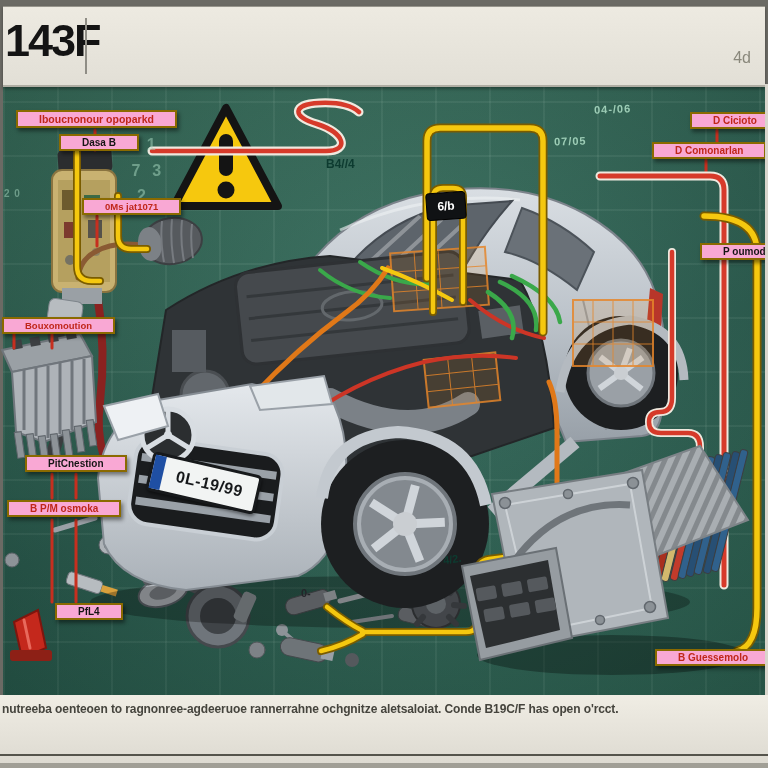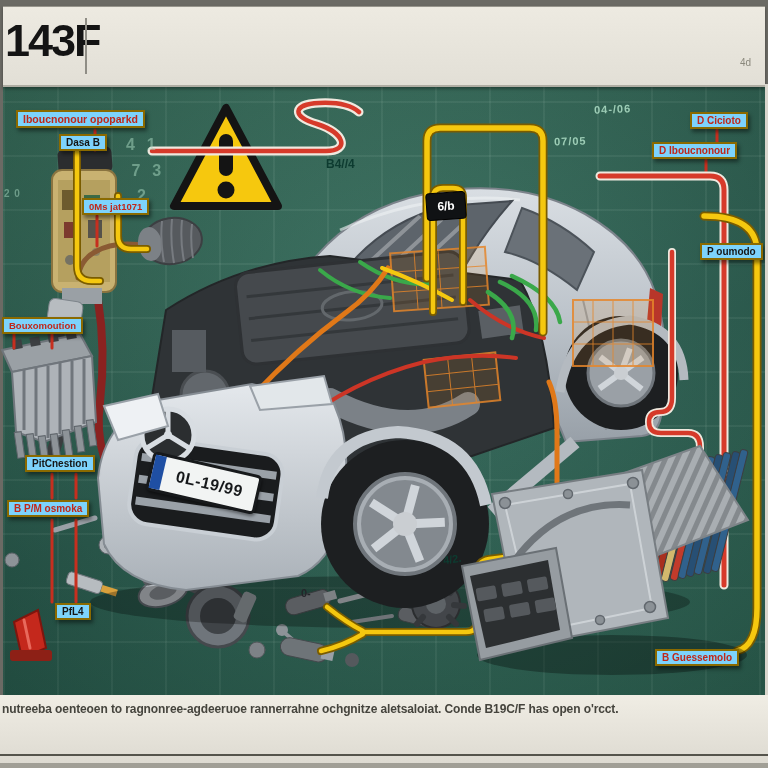--- a/index.html
+++ b/index.html
@@ -6,40 +6,40 @@
   .page{position:relative;width:768px;height:768px;overflow:hidden;background:#6b6a64;
         font-family:"Liberation Sans",sans-serif;}
   
   .header{position:absolute;left:3px;top:6px;width:762px;height:78px;
           background:linear-gradient(#edeae1,#e2dfd6);border-top:1px solid #97958c;
           border-bottom:2px solid #aFADA3;box-shadow:0 2px 3px rgba(0,0,0,.35);z-index:6;}
   .code{position:absolute;left:2px;top:8px;width:76px;text-align:center;
         font-size:45px;font-weight:bold;color:#141414;letter-spacing:-2px;}
   .hdr-div{position:absolute;left:82px;top:11px;height:56px;border-left:2px solid #8f8d85;}
   .desc{position:absolute;left:94px;top:15px;font-size:15px;font-weight:bold;color:#26251f;line-height:1.45;white-space:nowrap;}
-  .corner{position:absolute;right:14px;top:50px;font-size:10px;color:#8a887c;}
+  .corner{position:absolute;right:14px;top:42px;font-size:16px;color:#8a887c;}
   
   .board{position:absolute;left:3px;top:84px;width:762px;height:611px;z-index:1;
     background:
       radial-gradient(ellipse at 55% 38%, rgba(255,255,255,.07), rgba(0,0,0,.25)),
       repeating-linear-gradient(90deg, rgba(215,245,228,.08) 0 2px, transparent 2px 54px),
       repeating-linear-gradient(0deg, rgba(215,245,228,.08) 0 2px, transparent 2px 54px),
       linear-gradient(160deg,#38725e,#2b6253 55%,#2f6a58);
     border-top:2px solid #cfe0d6;border-bottom:2px solid #1d453a;}
   .right-edge{position:absolute;right:0;top:84px;width:3px;height:611px;background:#d8d5cc;z-index:6;}
   
   .footer{position:absolute;left:0;top:695px;width:768px;height:73px;z-index:6;
           background:linear-gradient(#f0ede4,#dcd9d0);}
   .footer-text{padding:5px 6px 0 2px;font-size:12px;font-weight:bold;color:#45443d;
                line-height:1.55;letter-spacing:-.1px;}
   .footer-text div{white-space:nowrap;overflow:hidden;}
   .footer-rule{position:absolute;left:0;top:59px;width:100%;border-top:2px solid #55544c;}
   .footer-bottom{position:absolute;bottom:0;width:100%;height:5px;background:#a19f96;}
   
-  .tag{position:absolute;background:#7dd3fc;border:2px solid #8a6a00;padding:1px 5px;
+  .tag{position:absolute;background:#f9a8d4;border:2px solid #8a6a00;padding:1px 21px;
        font-weight:bold;font-size:10px;color:#151515;box-shadow:2px 3px 4px rgba(0,0,0,.45);
        white-space:nowrap;z-index:5;}
   .tag.red{color:#c0271a;}
   
   .chalk{position:absolute;font-size:11px;font-weight:bold;color:#a9d9c1;letter-spacing:1px;
          z-index:4;opacity:.9;}
   .faint{opacity:.5;white-space:pre;line-height:1.6;}
   .dark-note{position:absolute;font-size:12px;font-weight:bold;color:#0d3b30;z-index:4;}
   .box6b{position:absolute;left:426px;top:192px;width:38px;height:26px;background:#101214;
          border:1px solid #000;border-radius:4px;color:#fff;font-size:12px;font-weight:bold;
@@ -364,21 +364,21 @@
   </svg>
 
   <div class="tag red" style="left:16px;top:110px;font-size:10.5px">Iboucnonour opoparkd</div>
   <div class="tag" style="left:59px;top:134px">Dasa B</div>
   <div class="tag red" style="left:82px;top:198px;font-size:9.5px">0Ms jat1071</div>
   <div class="tag red" style="left:2px;top:317px;font-size:9.5px">Bouxomoution</div>
   <div class="tag" style="left:25px;top:455px">PitCnestion</div>
   <div class="tag red" style="left:7px;top:500px">B P/M osmoka</div>
   <div class="tag" style="left:55px;top:603px">PfL4</div>
   <div class="tag red" style="left:690px;top:112px">D Cicioto</div>
-  <div class="tag red" style="left:652px;top:142px">D Iboucnonour</div>
+  <div class="tag red" style="left:652px;top:142px">D Comonarlan</div>
   <div class="tag" style="left:700px;top:243px">P oumodo</div>
   <div class="tag red" style="left:655px;top:649px">B Guessemolo</div>
 
   <div class="chalk" style="left:594px;top:103px;transform:rotate(-2deg)">04-/06</div>
   <div class="chalk" style="left:554px;top:135px;transform:rotate(-2deg)">07/05</div>
   <div class="chalk faint" style="left:126px;top:132px;font-size:16px">4  1
  7  3
   2</div>
   <div class="chalk faint" style="left:4px;top:186px;font-size:10px">2 0</div>
   <div class="dark-note" style="left:326px;top:157px">B4//4</div>

